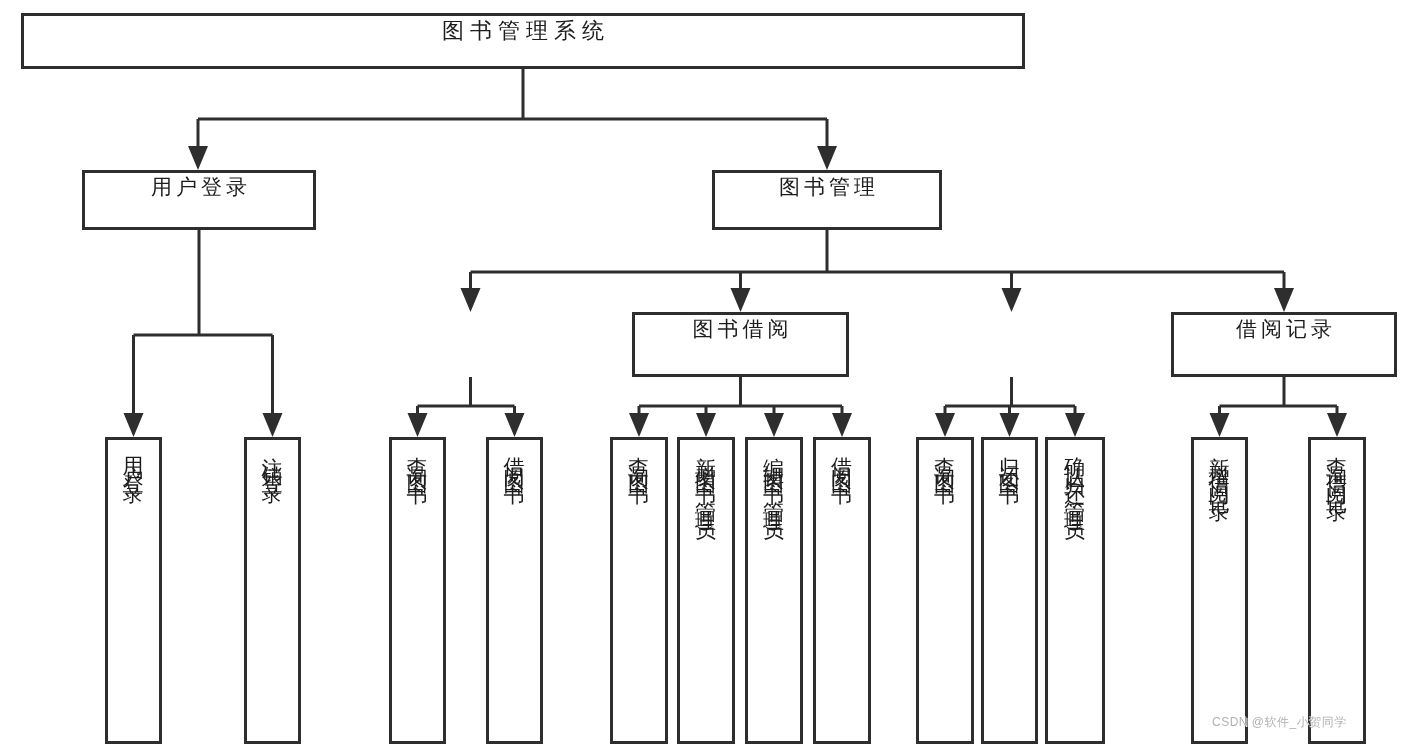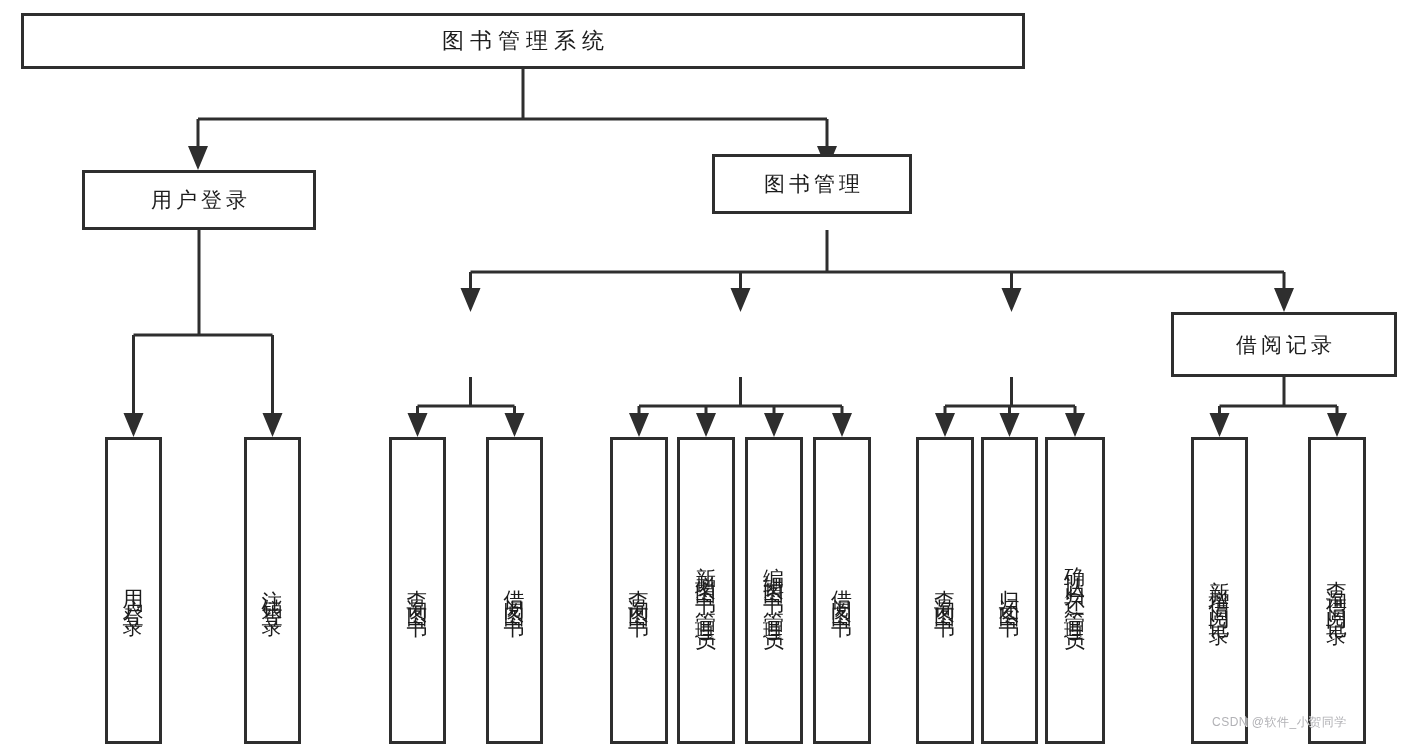--- a/index.html
+++ b/index.html
@@ -24,21 +24,21 @@
     width:1405px;height:747px;
     color:var(--line);
     pointer-events:none;
   }
   .box{
     position:absolute;
     background:var(--bg);
     border:3px solid var(--line);
     color:var(--text);
     display:flex;
-    align-items:center;
+    align-items:flex-start;
     justify-content:center;
     z-index:2;
   }
   .box.h span{
     font-size:21px;
     letter-spacing:4px;
     white-space:nowrap;
     text-indent:4px;
   }
   .box.root span{
@@ -109,24 +109,27 @@
       M1327 413 L1347 413 L1337 437 Z"></path>
   </svg>
 
   <div class="box h root" style="left:21px;top:13px;width:1004px;height:56px">
     <span>图书管理系统</span>
   </div>
 
   <div class="box h" style="left:82px;top:170px;width:234px;height:60px">
     <span>用户登录</span>
   </div>
-  <div class="box h" style="left:712px;top:154px;width:200px;height:60px">
+  <div class="box h" style="left:712px;top:170px;width:230px;height:60px">
     <span>图书管理</span>
   </div>
 
+  <div class="box h" style="left:632px;top:312px;width:217px;height:65px">
+    <span>图书借阅</span>
+  </div>
   <div class="box h" style="left:1171px;top:312px;width:226px;height:65px">
     <span>借阅记录</span>
   </div>
 
   <div class="box v" style="left:105px;top:437px;width:57px;height:307px">
     <span>用户登录</span>
   </div>
   <div class="box v" style="left:244px;top:437px;width:57px;height:307px">
     <span>注销登录</span>
   </div>

